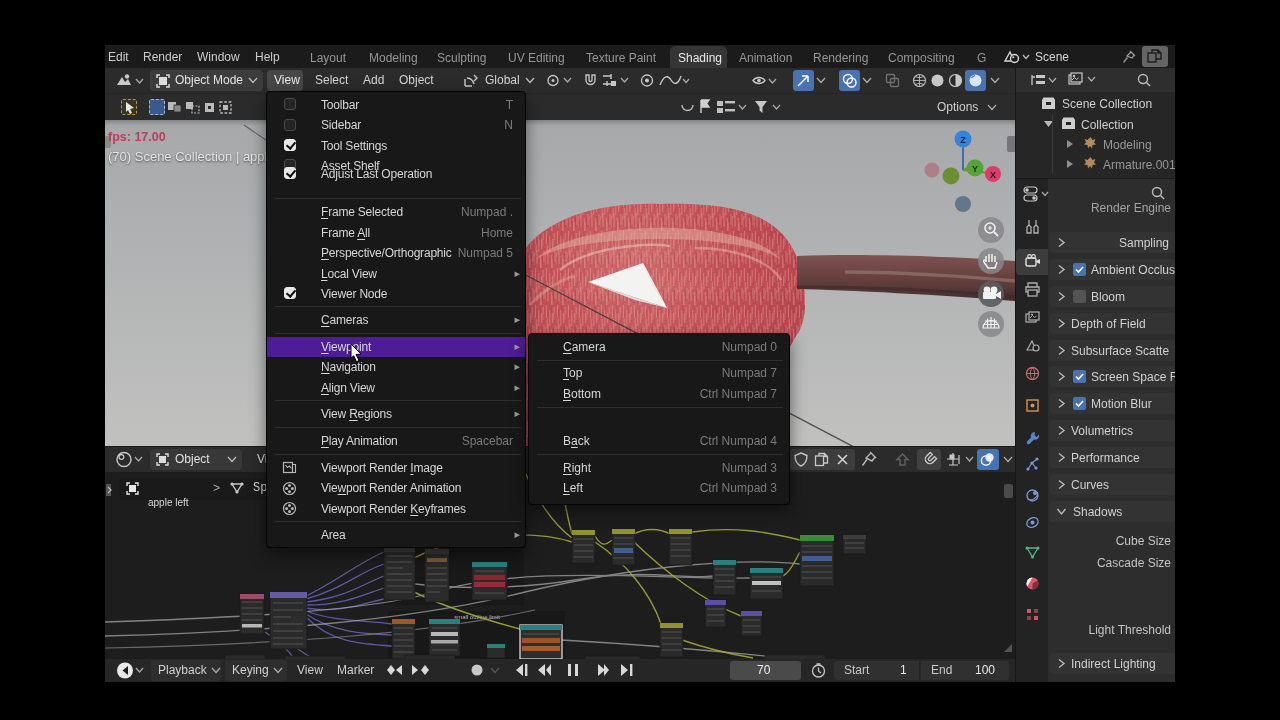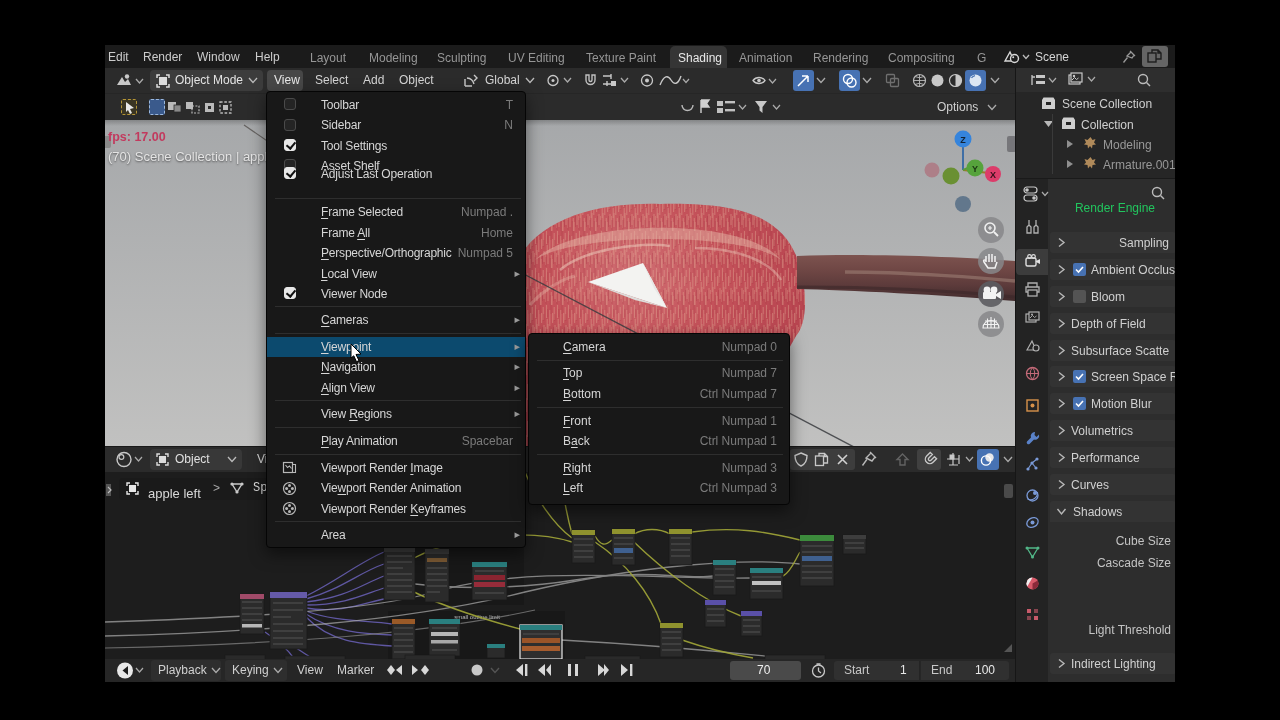--- a/index.html
+++ b/index.html
@@ -2,21 +2,21 @@
 <html><head>
 <meta charset="utf-8">
 <style>
   * { margin:0; padding:0; box-sizing:border-box; }
   html,body { width:1280px; height:720px; background:#000; overflow:hidden;
     font-family:"Liberation Sans", sans-serif; }
   .abs { position:absolute; }
   #stage { position:absolute; left:0; top:0; width:1280px; height:720px; }
   .txt { white-space:nowrap; }
   .mrow { position:absolute; left:0; width:100%; height:20px; white-space:nowrap; }
-  .mrow.hl { background:#0c4a6e; }
+  .mrow.hl { background:#4c1d95; }
   .mrow .lbl { position:absolute; left:54px; top:2.5px; letter-spacing:-0.2px; }
   .mrow .lbl2 { position:absolute; left:34px; top:2.5px; }
   .mrow .sc { position:absolute; right:12px; top:2.5px; color:#7b7b7b; }
   .mrow .arr { position:absolute; right:5px; top:2.5px; color:#9a9a9a; font-size:11px; }
   .mrow .cb { position:absolute; left:17px; top:3px; width:12px; height:12px; background:#242424; border:1px solid #4a4a4a; border-radius:3px; }
   .mrow .cb.on { background:#e8e8e8; border-color:#e8e8e8; }
   .mrow .cb.on::after { content:""; position:absolute; left:2.5px; top:0px; width:4px; height:7px; border:solid #111; border-width:0 2px 2px 0; transform:rotate(40deg); }
   .mrow .mic { position:absolute; left:15px; top:2px; }
   .msep { position:absolute; left:8px; width:246px; height:1px; background:#2e2e2e; }
   u { text-decoration-thickness:1px; text-underline-offset:2px; }
@@ -496,21 +496,21 @@
 
       <rect x="899" y="12" width="9" height="14" rx="2" fill="#4a4a4a"></rect>
       <path d="M899 180 l8 -8 v8 Z" fill="#555"></path>
     </svg>
 
     <div class="abs" style="left:14px;top:6px;width:250px;height:22px;background:rgba(24,24,24,0.55);border-radius:4px;"></div>
     <svg class="abs" style="left:19px;top:8px;" width="17" height="17" viewBox="0 0 17 17">
       <rect x="5" y="5" width="7" height="7" fill="#e6e6e6"></rect>
       <path d="M3 6 V3 H6 M11 3 H14 V6 M14 11 V14 H11 M6 14 H3 V11" fill="none" stroke="#e6e6e6" stroke-width="1.4"></path>
     </svg>
-    <span class="abs txt" style="left:43px;top:14px;font-size:13px;color:#d8d8d8;">apple left</span>
+    <span class="abs txt" style="left:43px;top:25px;font-size:10px;color:#d8d8d8;">apple left</span>
     <span class="abs txt" style="left:108px;top:9px;font-size:12px;color:#a8a8a8;">&gt;</span>
     <svg class="abs" style="left:123px;top:7px;" width="18" height="18" viewBox="0 0 18 18">
       <path d="M4 5 H14 L9 13 Z" fill="none" stroke="#c8c8c8" stroke-width="1.4"></path>
       <circle cx="4" cy="5" r="1.6" fill="#c8c8c8"></circle>
         <circle cx="14" cy="5" r="1.6" fill="#c8c8c8"></circle>
         <circle cx="9" cy="13" r="1.6" fill="#c8c8c8"></circle>
     </svg>
     <span class="abs txt" style="left:148px;top:9px;font-size:12px;color:#d8d8d8;font-family:Liberation Mono, monospace;">Sp</span>
     <svg class="abs" style="left:0px;top:10px;" width="8" height="16" viewBox="0 0 8 16">
         <path d="M1 2 h5 v12 h-5 Z" fill="#555"></path>
@@ -633,21 +633,21 @@
       <rect x="2" y="2" width="13" height="6" rx="3" fill="none" stroke="#c8c8c8" stroke-width="1.2"></rect>
       <circle cx="5" cy="5" r="1.8" fill="#c8c8c8"></circle>
       <rect x="2" y="10" width="13" height="6" rx="3" fill="none" stroke="#c8c8c8" stroke-width="1.2"></rect>
       <circle cx="12" cy="13" r="1.8" fill="#c8c8c8"></circle>
       <path d="M20 7 l3 3.5 3-3.5" fill="none" stroke="#aaa" stroke-width="1.2"></path>
     </svg>
     <svg class="abs" style="left:134px;top:6px;" width="16" height="16" viewBox="0 0 16 16">
       <circle cx="7" cy="7" r="4.5" fill="none" stroke="#bbb" stroke-width="1.4"></circle>
       <line x1="10.5" y1="10.5" x2="14" y2="14" stroke="#bbb" stroke-width="1.4"></line>
     </svg>
-    <span class="abs txt" style="right:20px;top:22px;position:absolute;color:#22c55e;text-align:center;">Render Engine</span>
+    <span class="abs txt" style="right:4px;top:22px;position:absolute;color:#a3a3a3;text-align:center;">Render Engine</span>
 
     <div class="abs" style="left:0px;top:70px;width:32px;height:26px;background:#3c3c3c;border-radius:4px 0 0 4px;"></div>
     <svg class="abs" style="left:8px;top:39px;" width="17" height="17" viewBox="0 0 17 17">
       <path d="M5 2 v5 l-2 2 v6 h4 v-6 l-2-2 M12 2 v5 l2 2 v6 h-4 v-6 l2-2" fill="none" stroke="#b0b0b0" stroke-width="1.3"></path>
     </svg>
     <svg class="abs" style="left:8px;top:74px;" width="17" height="17" viewBox="0 0 17 17">
       <rect x="2" y="5" width="10" height="8" rx="1.5" fill="none" stroke="#e0e0e0" stroke-width="1.4"></rect>
       <path d="M12 8 l4-2 v5 l-4-2" fill="#e0e0e0"></path>
       <circle cx="5.5" cy="3.5" r="1.8" fill="none" stroke="#e0e0e0" stroke-width="1.2"></circle>
       <circle cx="9.5" cy="3.5" r="1.8" fill="none" stroke="#e0e0e0" stroke-width="1.2"></circle>
@@ -909,27 +909,23 @@
     <div class="msep" style="top:25.5px;"></div>
     <div class="mrow" style="top:29.5px;">
         <span class="lbl2"><u>T</u>op</span>
         <span class="sc">Numpad 7</span>
       </div>
     <div class="mrow" style="top:50px;">
         <span class="lbl2"><u>B</u>ottom</span>
         <span class="sc">Ctrl Numpad 7</span>
       </div>
     <div class="msep" style="top:72.5px;"></div>
-    <div class="mrow" style="top:77px;">
-        <span class="lbl2"><u>F</u>ront</span>
-        <span class="sc">Numpad 1</span>
-      </div>
     <div class="mrow" style="top:97px;">
         <span class="lbl2">B<u>a</u>ck</span>
-        <span class="sc">Ctrl Numpad 1</span>
+        <span class="sc">Ctrl Numpad 4</span>
       </div>
     <div class="msep" style="top:119.5px;"></div>
     <div class="mrow" style="top:124px;">
         <span class="lbl2"><u>R</u>ight</span>
         <span class="sc">Numpad 3</span>
       </div>
     <div class="mrow" style="top:144px;">
         <span class="lbl2"><u>L</u>eft</span>
         <span class="sc">Ctrl Numpad 3</span>
       </div>

